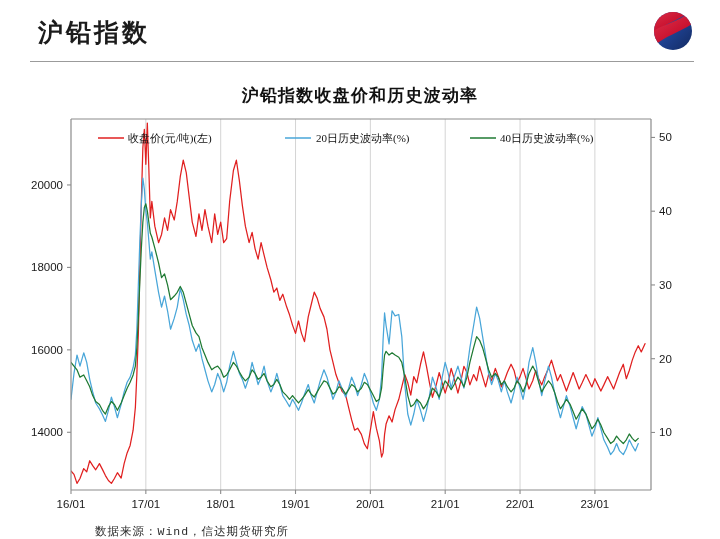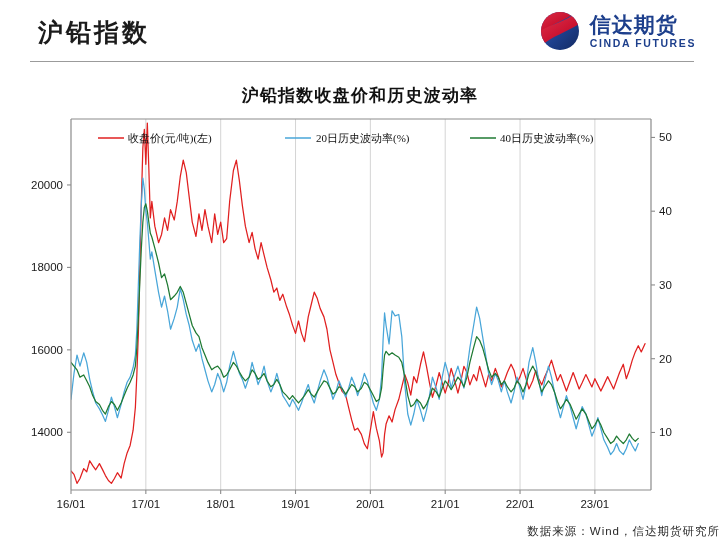--- a/index.html
+++ b/index.html
@@ -103,24 +103,24 @@
     height: 450px;
     display: block;
   }
 
   
   #source-note {
     position: absolute;
     left: 0;
     top: 524px;
     width: 720px;
-    text-align: right;
+    text-align: left;
     padding-left: 95px;
     box-sizing: border-box;
-    font-family: Liberation Sans, sans-serif;
+    font-family: Liberation Mono, monospace;
     font-size: 11.5px;
     color: #2a2a2a;
     letter-spacing: 1px;
     overflow: hidden;
     height: 15px;
   }
 
   .ax-label {
     font-family: "Liberation Sans", "DejaVu Sans", sans-serif;
     font-size: 11.5px;
@@ -155,24 +155,20 @@
           <stop offset="60%" stop-color="#c8102e"></stop>
           <stop offset="100%" stop-color="#8e0b20"></stop>
         </linearGradient>
       </defs>
       <circle cx="23" cy="23" r="19" fill="url(#blueGrad)"></circle>
       <g clip-path="url(#circClip)">
         <path d="M -4 14 C 8 2, 22 4, 30 -2 L 44 -2 C 34 12, 16 14, 2 26 Z" fill="url(#redGrad)"></path>
         <path d="M -4 28 C 10 16, 26 16, 40 4 L 50 10 C 34 24, 16 26, 2 40 Z" fill="url(#redGrad)"></path>
       </g>
     </svg>
-    <div id="brand-text-wrap">
-      <div id="brand-name-cn">信达期货</div>
-      <div id="brand-name-en">CINDA FUTURES</div>
-    </div>
   </div>
 </div>
 
 <div id="chart-block">
   <div id="chart-title">沪铅指数收盘价和历史波动率</div>
   <svg id="chart-svg" viewBox="0 0 720 450">
     <defs>
         <clipPath id="plotClip">
           <rect x="71" y="53" width="580" height="371"></rect>
         </clipPath>

